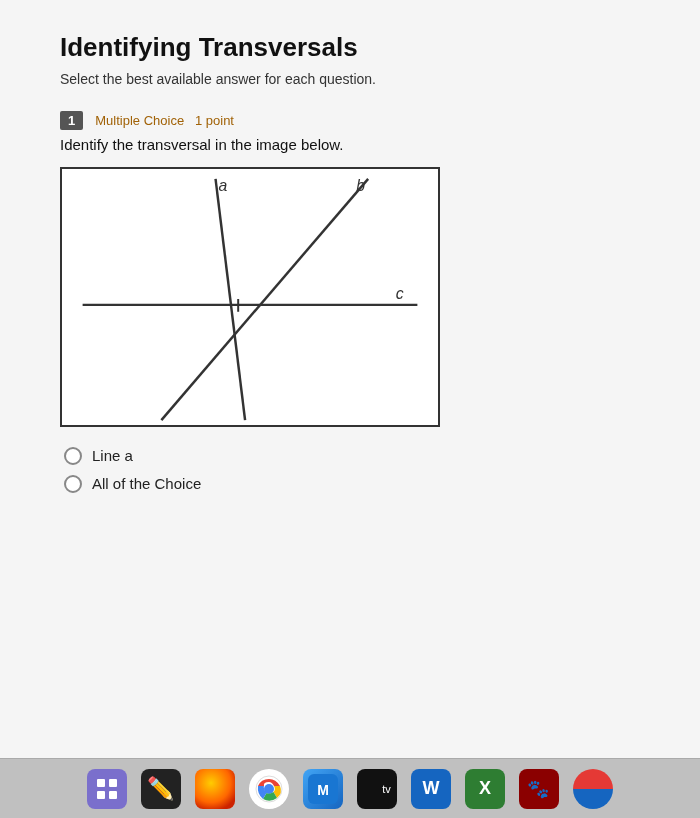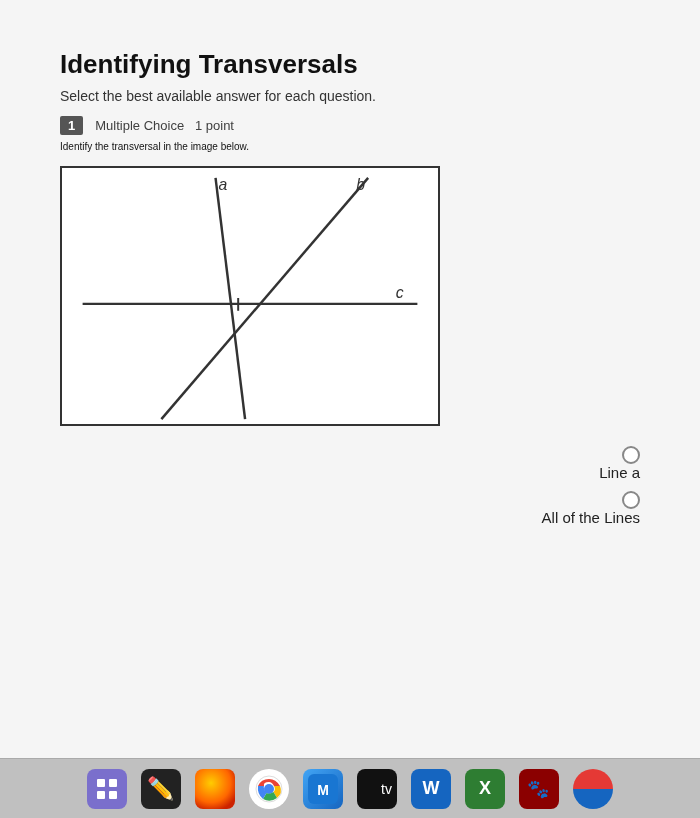--- a/index.html
+++ b/index.html
@@ -9,34 +9,34 @@
       background: #e8e8e8;
       width: 700px;
       min-height: 818px;
       display: flex;
       flex-direction: column;
     }
 
     .main-content {
       background: #f5f5f5;
       flex: 1;
-      padding: 49px 60px 40px 60px;
+      padding: 32px 60px 40px 60px;
     }
 
     .page-title {
       font-size: 26px;
       font-weight: bold;
       color: #111;
       margin-bottom: 8px;
     }
 
     .subtitle {
       font-size: 14px;
       color: #333;
-      margin-bottom: 12px;
+      margin-bottom: 24px;
     }
 
     .question-block {
       display: flex;
       flex-direction: column;
     }
 
     .question-header {
       display: flex;
       align-items: center;
@@ -48,25 +48,25 @@
       background: #555;
       color: #fff;
       font-size: 13px;
       font-weight: bold;
       padding: 2px 8px;
       border-radius: 2px;
     }
 
     .question-meta {
       font-size: 13px;
-      color: #404040;
+      color: #a16207;
     }
 
     .question-prompt {
-      font-size: 10px;
+      font-size: 15px;
       color: #111;
       margin-bottom: 14px;
     }
 
     .diagram-container {
       border: 2px solid #333;
       width: 380px;
       height: 260px;
       background: #fff;
       position: relative;
@@ -81,23 +81,23 @@
 
     .answer-options {
       display: flex;
       flex-direction: column;
       gap: 10px;
       margin-left: 4px;
     }
 
     .answer-option {
       display: flex;
-      align-items: flex-end;
+      align-items: flex-start;
+      gap: 10px;
       cursor: pointer;
-      flex-direction: column;
     }
 
     .radio-circle {
       width: 18px;
       height: 18px;
       border: 2px solid #888;
       border-radius: 50%;
       background: #fff;
       flex-shrink: 0;
     }
@@ -201,21 +201,21 @@
       <div class="answer-option">
         <div class="radio-circle"></div>
         <span class="option-label">Line a</span>
       </div>
 
 
 
 
       <div class="answer-option">
         <div class="radio-circle"></div>
-        <span class="option-label">All of the Lines</span>
+        <span class="option-label">All of the Choice</span>
       </div>
 
     </div>
   </div>
 </div>
 
 <div class="taskbar">
 
   <div class="taskbar-icon grid-icon-bg">
     <svg width="22" height="22" viewBox="0 0 22 22" fill="white">
@@ -246,21 +246,21 @@
   </div>
 
   <div class="taskbar-icon finder">
     <svg width="30" height="30" viewBox="0 0 30 30">
       <rect width="30" height="30" rx="6" fill="#1976d2"></rect>
       <text x="15" y="21" text-anchor="middle" font-size="14" font-weight="bold" fill="white">M</text>
     </svg>
   </div>
 
   <div class="taskbar-icon" style="background:#111; border-radius:8px;">
-    <span style="color:white; font-size:14px; font-weight:normal;margin-left:19px;">tv</span>
+    <span style="color:white; font-size:11px; font-weight:normal;margin-left:19px;">tv</span>
   </div>
 
   <div class="taskbar-icon word">
     <span style="color:white; font-weight:bold; font-size:18px;">W</span>
   </div>
 
   <div class="taskbar-icon excel">
     <span style="color:white; font-weight:bold; font-size:18px;">X</span>
   </div>
 

